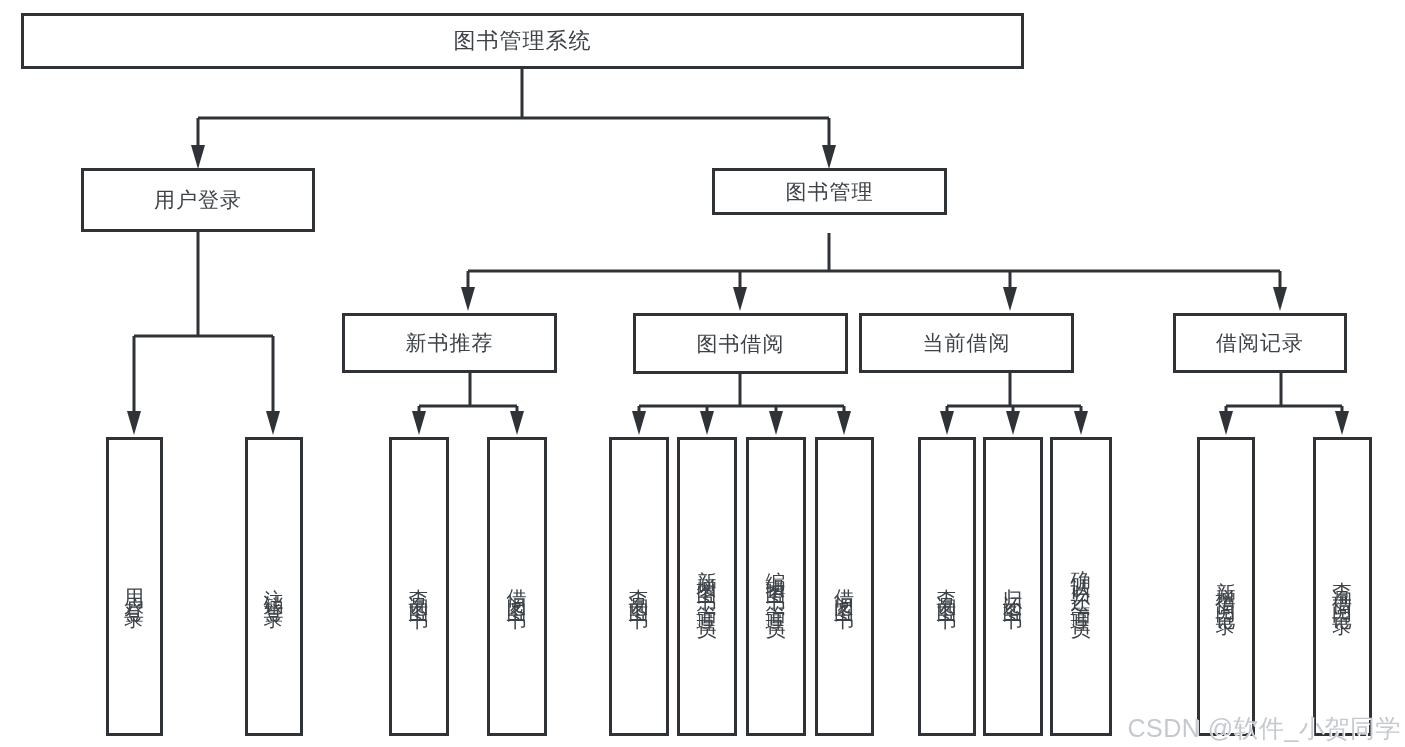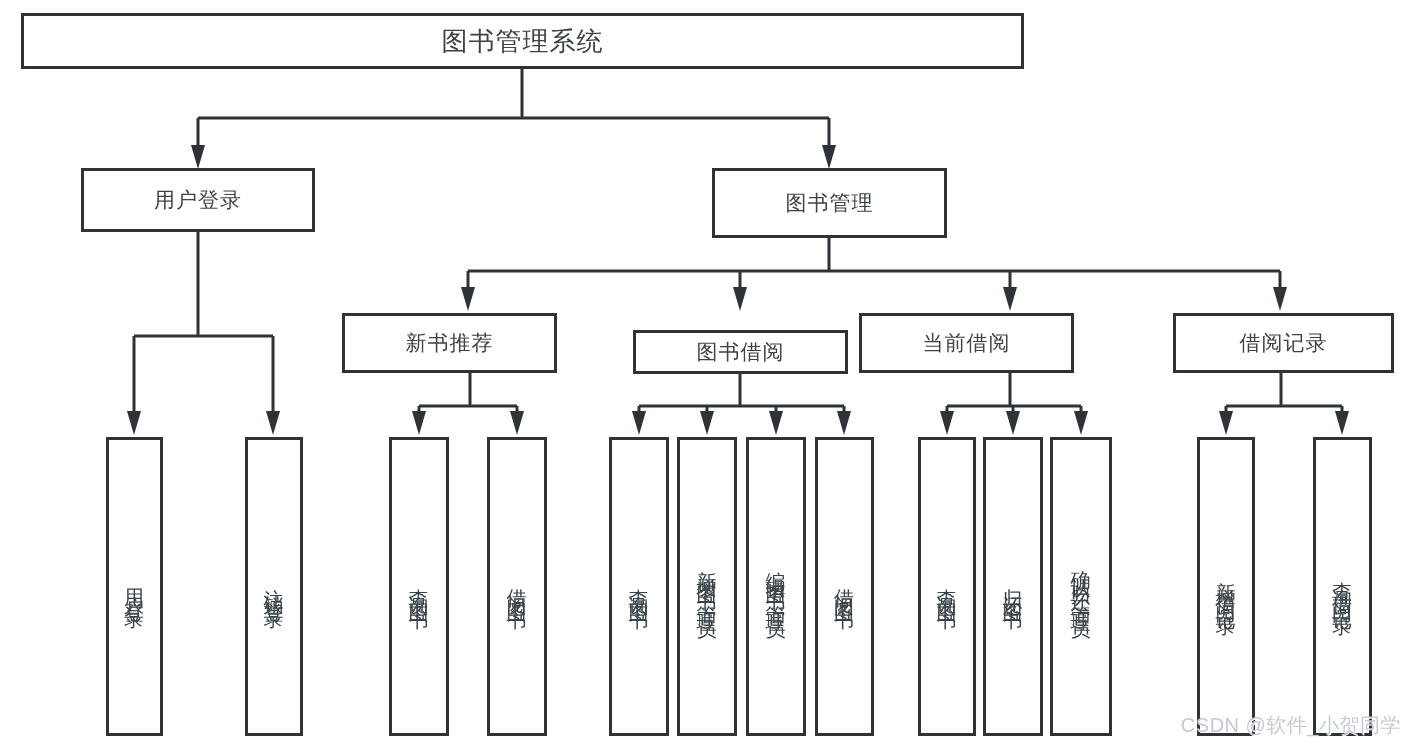--- a/index.html
+++ b/index.html
@@ -26,34 +26,34 @@
     box-sizing: border-box;
     background: #ffffff;
     border: 3px solid #2f3338;
     display: flex;
     align-items: center;
     justify-content: center;
     color: #3d4247;
     z-index: 2;
   }
   .node.h { font-size: 21px; letter-spacing: 1px; }
-  .node.root { font-size: 26px; }
+  .node.root { font-size: 22px; }
   .node.v span {
     writing-mode: vertical-lr;
     text-orientation: mixed;
     font-size: 20px;
     letter-spacing: 7px;
     line-height: 1;
     white-space: nowrap;
   }
   .watermark {
     position: absolute;
     right: 4px;
     top: 712px;
-    font-size: 20px;
+    font-size: 25px;
     color: #c5c9cf;
     letter-spacing: 0.5px;
     z-index: 5;
     text-shadow: 1px 1px 0 #ffffff;
   }
 </style>
 </head>
 <body>
 
 <div class="canvas">
@@ -91,34 +91,34 @@
     </g>
   </svg>
 
   <div class="node h root" style="left:21px;top:13px;width:1003px;height:56px;">
     <span>图书管理系统</span>
   </div>
 
   <div class="node h" style="left:81px;top:168px;width:234px;height:64px;">
     <span>用户登录</span>
   </div>
-  <div class="node h" style="left:712px;top:168px;width:235px;height:70px;">
+  <div class="node h" style="left:712px;top:168px;width:235px;height:47px;">
     <span>图书管理</span>
   </div>
 
   <div class="node h" style="left:342px;top:313px;width:215px;height:60px;">
     <span>新书推荐</span>
   </div>
-  <div class="node h" style="left:633px;top:330px;width:215px;height:44px;">
+  <div class="node h" style="left:633px;top:313px;width:215px;height:61px;">
     <span>图书借阅</span>
   </div>
   <div class="node h" style="left:859px;top:313px;width:215px;height:60px;">
     <span>当前借阅</span>
   </div>
-  <div class="node h" style="left:1173px;top:313px;width:221px;height:60px;">
+  <div class="node h" style="left:1173px;top:313px;width:174px;height:60px;">
     <span>借阅记录</span>
   </div>
 
   <div class="node v" style="left:106px;top:437px;width:57px;height:299px;">
     <span>用户登录</span>
   </div>
   <div class="node v" style="left:245px;top:437px;width:58px;height:299px;">
     <span>注销登录</span>
   </div>
 

